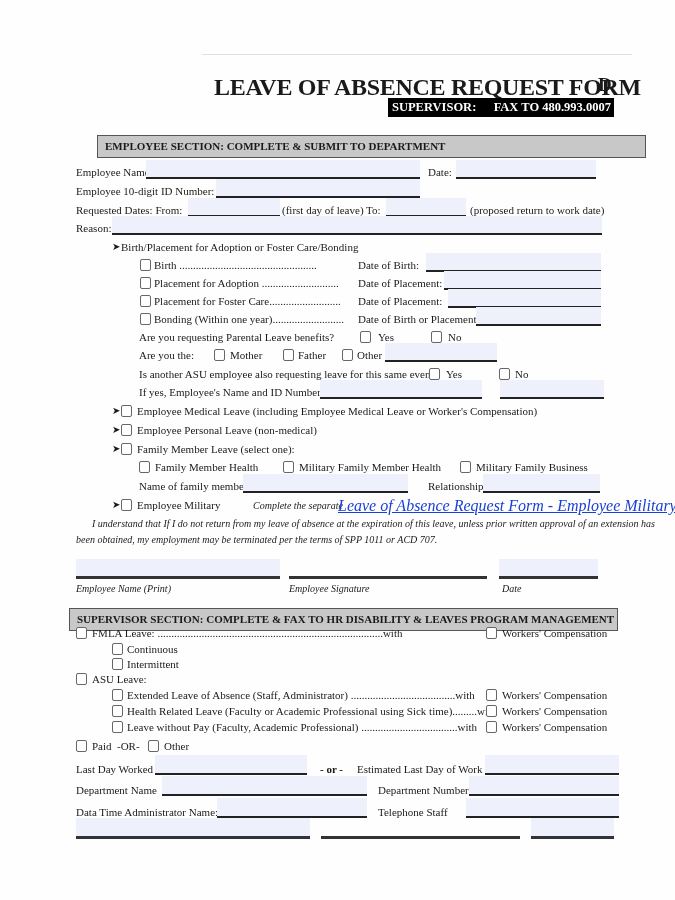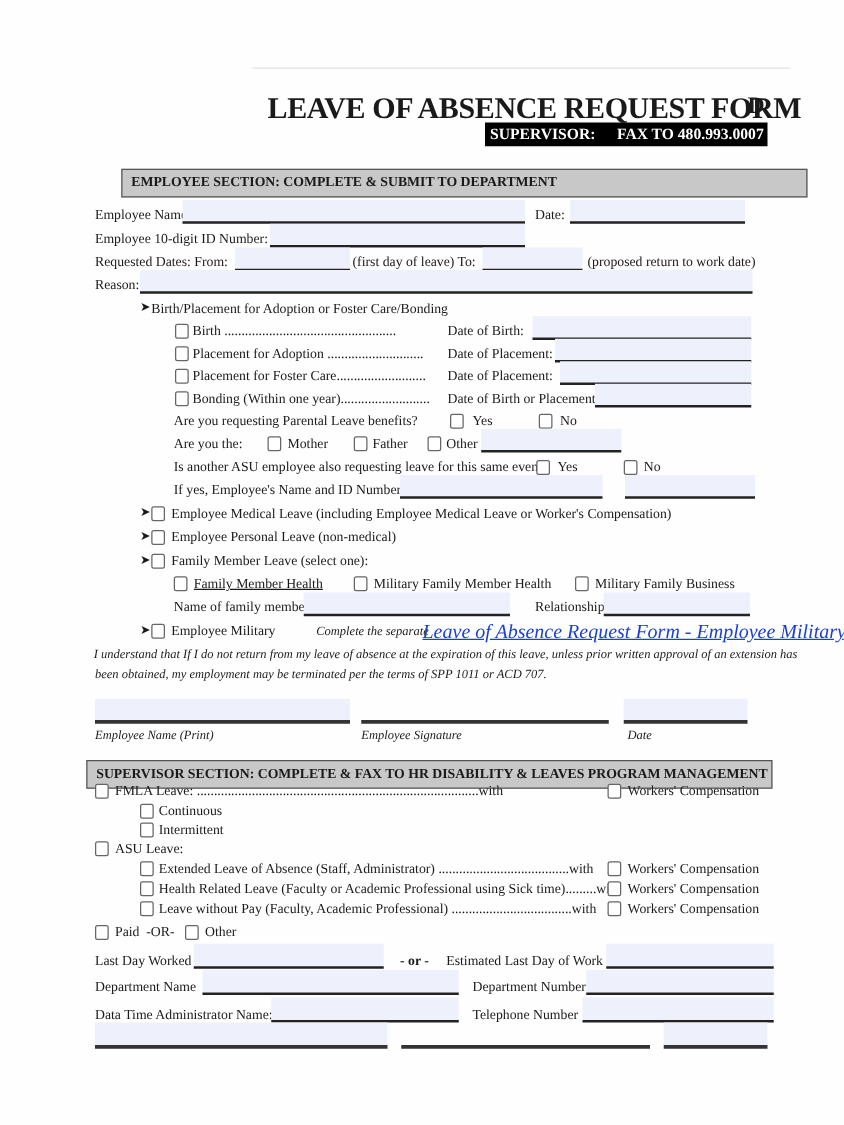--- a/index.html
+++ b/index.html
@@ -122,40 +122,40 @@
 
 <span class="arrow" style="left:112px;top:423px;">➤</span>
 <div class="cb" style="left:121px;top:424px;"></div>
 <span class="t" style="left:137px;top:423px;">Employee Personal Leave (non-medical)</span>
 
 <span class="arrow" style="left:112px;top:442px;">➤</span>
 <div class="cb" style="left:121px;top:443px;"></div>
 <span class="t" style="left:137px;top:442px;">Family Member Leave (select one):</span>
 
 <div class="cb" style="left:139px;top:461px;"></div>
-<span class="t" style="left:155px;top:460px;text-decoration:underline;">Family Member Health</span>
+<span class="t" style="left:155px;top:460px;">Family Member Health</span>
 <div class="cb" style="left:283px;top:461px;"></div>
 <span class="t" style="left:299px;top:460px;">Military Family Member Health</span>
 <div class="cb" style="left:460px;top:461px;"></div>
 <span class="t" style="left:476px;top:460px;">Military Family Business</span>
 
 <span class="t" style="left:139px;top:479px;">Name of family member</span>
 <div class="fill" style="left:243px;top:474px;width:165px;height:17px;"></div>
 <div class="ul" style="left:243px;top:491px;width:165px;"></div>
 <span class="t" style="left:428px;top:479px;">Relationship</span>
 <div class="fill" style="left:483px;top:474px;width:117px;height:17px;"></div>
 <div class="ul" style="left:483px;top:491px;width:117px;"></div>
 
 <span class="arrow" style="left:112px;top:498px;">➤</span>
 <div class="cb" style="left:121px;top:499px;"></div>
 <span class="t" style="left:137px;top:498px;">Employee Military</span>
 <span class="t ti" style="left:253px;top:499px;">Complete the separate</span>
 <span class="t link" style="left:338px;top:499px;">Leave of Absence Request Form - Employee Military Leave</span>
 
-<span class="t ti" style="left:75px;top:517px;">I understand that If I do not return from my leave of absence at the expiration of this leave, unless prior written approval of an extension has</span>
+<span class="t ti" style="left:92px;top:517px;">I understand that If I do not return from my leave of absence at the expiration of this leave, unless prior written approval of an extension has</span>
 <span class="t ti" style="left:76px;top:533px;">been obtained, my employment may be terminated per the terms of SPP 1011 or ACD 707.</span>
 
 <div class="fill" style="left:76px;top:559px;width:204px;height:17px;"></div>
 <div class="ulb" style="left:76px;top:576px;width:204px;"></div>
 <div class="ulb" style="left:289px;top:576px;width:198px;"></div>
 <div class="fill" style="left:499px;top:559px;width:99px;height:17px;"></div>
 <div class="ulb" style="left:499px;top:576px;width:99px;"></div>
 <span class="t ti" style="left:76px;top:582px;">Employee Name (Print)</span>
 <span class="t ti" style="left:289px;top:582px;">Employee Signature</span>
 <span class="t ti" style="left:502px;top:582px;">Date</span>
@@ -207,21 +207,21 @@
 <span class="t" style="left:76px;top:783px;">Department Name</span>
 <div class="fill" style="left:162px;top:776px;width:205px;height:18px;"></div>
 <div class="ul" style="left:162px;top:794px;width:205px;"></div>
 <span class="t" style="left:378px;top:783px;">Department Number</span>
 <div class="fill" style="left:469px;top:776px;width:150px;height:18px;"></div>
 <div class="ul" style="left:469px;top:794px;width:150px;"></div>
 
 <span class="t" style="left:76px;top:805px;">Data Time Administrator Name:</span>
 <div class="fill" style="left:217px;top:798px;width:150px;height:18px;"></div>
 <div class="ul" style="left:217px;top:816px;width:150px;"></div>
-<span class="t" style="left:378px;top:805px;">Telephone Number</span>
+<span class="t" style="left:378px;top:805px;">Telephone Staff</span>
 <div class="fill" style="left:466px;top:798px;width:153px;height:18px;"></div>
 <div class="ul" style="left:466px;top:816px;width:153px;"></div>
 
 <div class="fill" style="left:76px;top:818px;width:234px;height:18px;"></div>
 <div class="ulb" style="left:76px;top:836px;width:234px;"></div>
 <div class="ulb" style="left:321px;top:836px;width:199px;"></div>
 <div class="fill" style="left:531px;top:818px;width:83px;height:18px;"></div>
 <div class="ulb" style="left:531px;top:836px;width:83px;"></div>
 
 </body></html>

